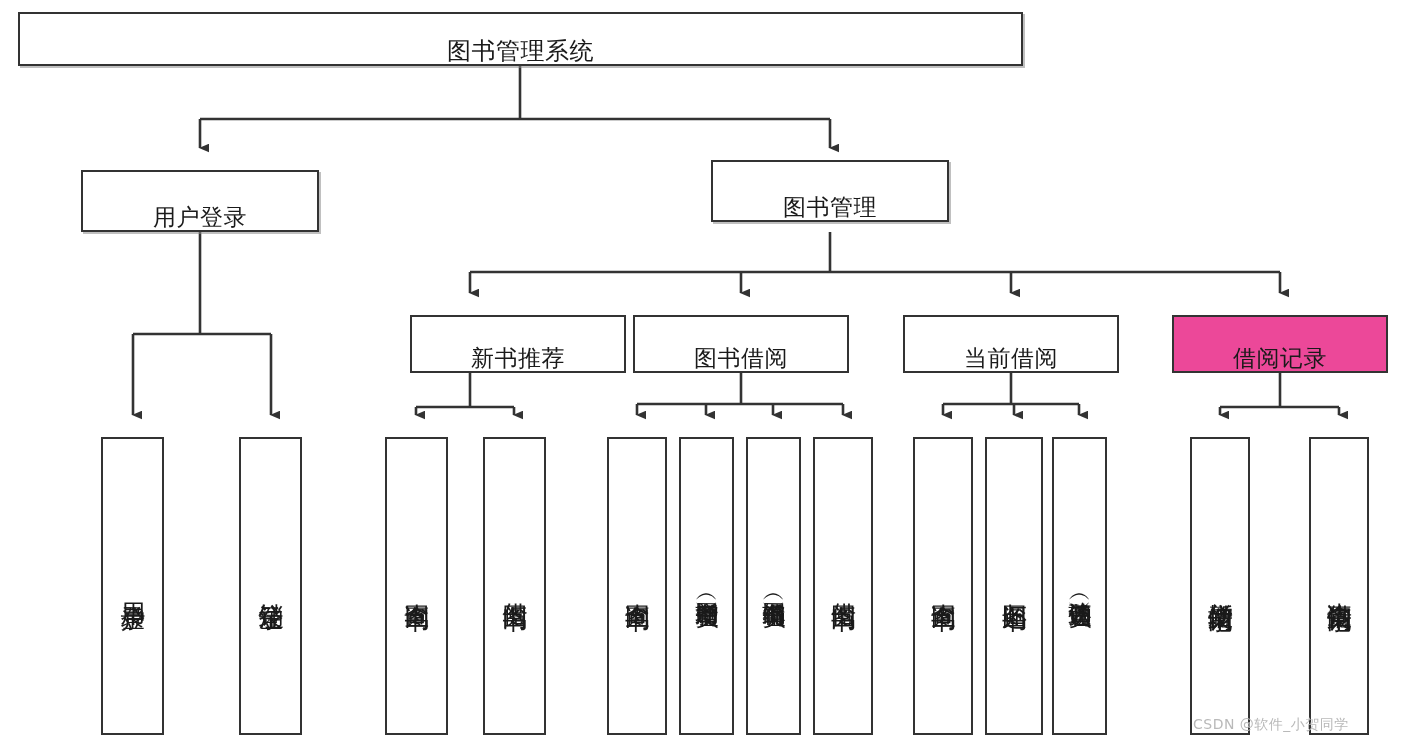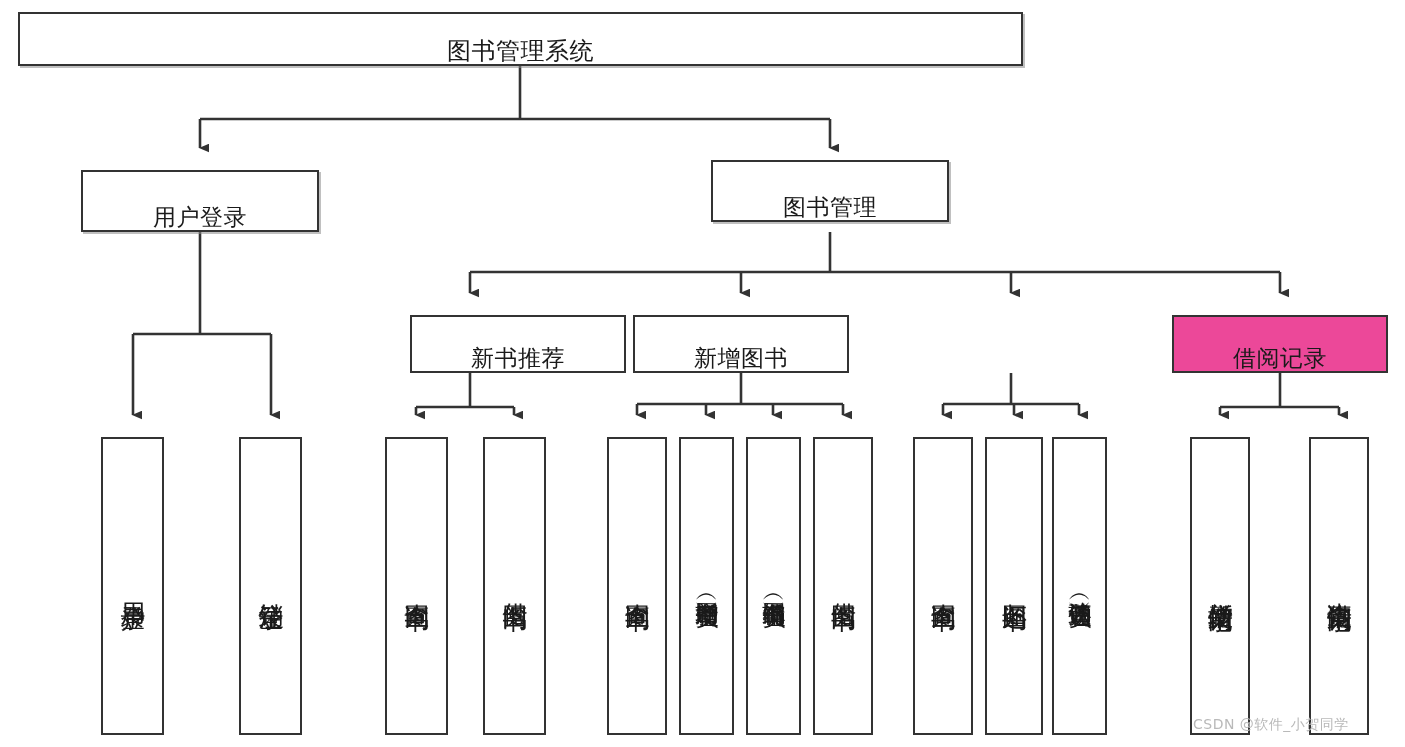--- a/index.html
+++ b/index.html
@@ -142,21 +142,24 @@
     <span class="node-label" style="color: rgb(26, 26, 26);">用户登录</span>
   </div>
   <div class="node horiz shadowed" id="node-l1-1" style="left: 711px; top: 160px; width: 238px; height: 62px; border-color: rgb(51, 51, 51); background: rgb(255, 255, 255);">
     <span class="node-label" style="color: rgb(26, 26, 26);">图书管理</span>
   </div>
 
   <div class="node horiz" id="node-l2-0" style="left: 362px; top: 315px; width: 216px; height: 58px; border-color: rgb(51, 51, 51); background: rgb(255, 255, 255); margin-left: 48px;">
     <span class="node-label" style="color: rgb(26, 26, 26);">新书推荐</span>
   </div>
   <div class="node horiz" id="node-l2-1" style="left: 633px; top: 315px; width: 216px; height: 58px; border-color: rgb(51, 51, 51); background: rgb(255, 255, 255);">
-    <span class="node-label" style="color: rgb(26, 26, 26);">新增图书</span>
+    <span class="node-label" style="color: rgb(26, 26, 26);">图书借阅</span>
+  </div>
+  <div class="node horiz" id="node-l2-2" style="left: 903px; top: 315px; width: 216px; height: 58px; border-color: rgb(51, 51, 51); background: rgb(255, 255, 255);">
+    <span class="node-label" style="color: rgb(26, 26, 26);">当前借阅</span>
   </div>
   <div class="node horiz" id="node-l2-3" style="left: 1172px; top: 315px; width: 216px; height: 58px; border-color: rgb(51, 51, 51); background: #ec4899;">
     <span class="node-label" style="color: rgb(26, 26, 26);">借阅记录</span>
   </div>
 
   <div class="node vert" id="node-leaf-0" style="left: 101px; top: 437px; width: 63px; height: 298px; border-color: rgb(51, 51, 51); background: rgb(255, 255, 255);">
     <span class="node-label" style="color: rgb(26, 26, 26);">用户登录</span>
   </div>
   <div class="node vert" id="node-leaf-1" style="left: 239px; top: 437px; width: 63px; height: 298px; border-color: rgb(51, 51, 51); background: rgb(255, 255, 255);">
     <span class="node-label" style="color: rgb(26, 26, 26);">注销登录</span>

